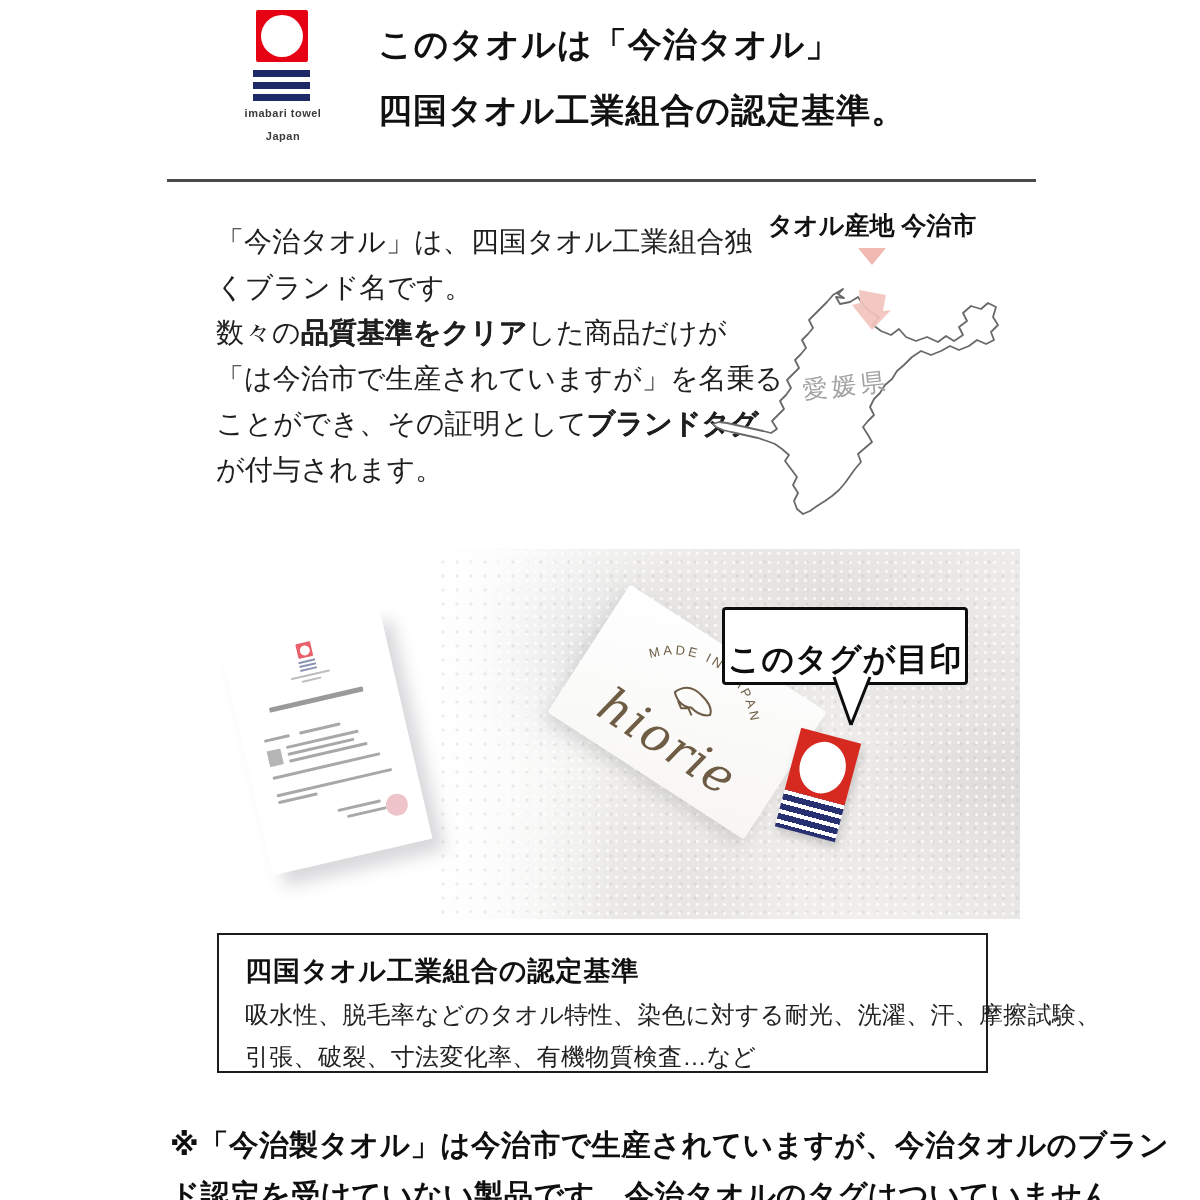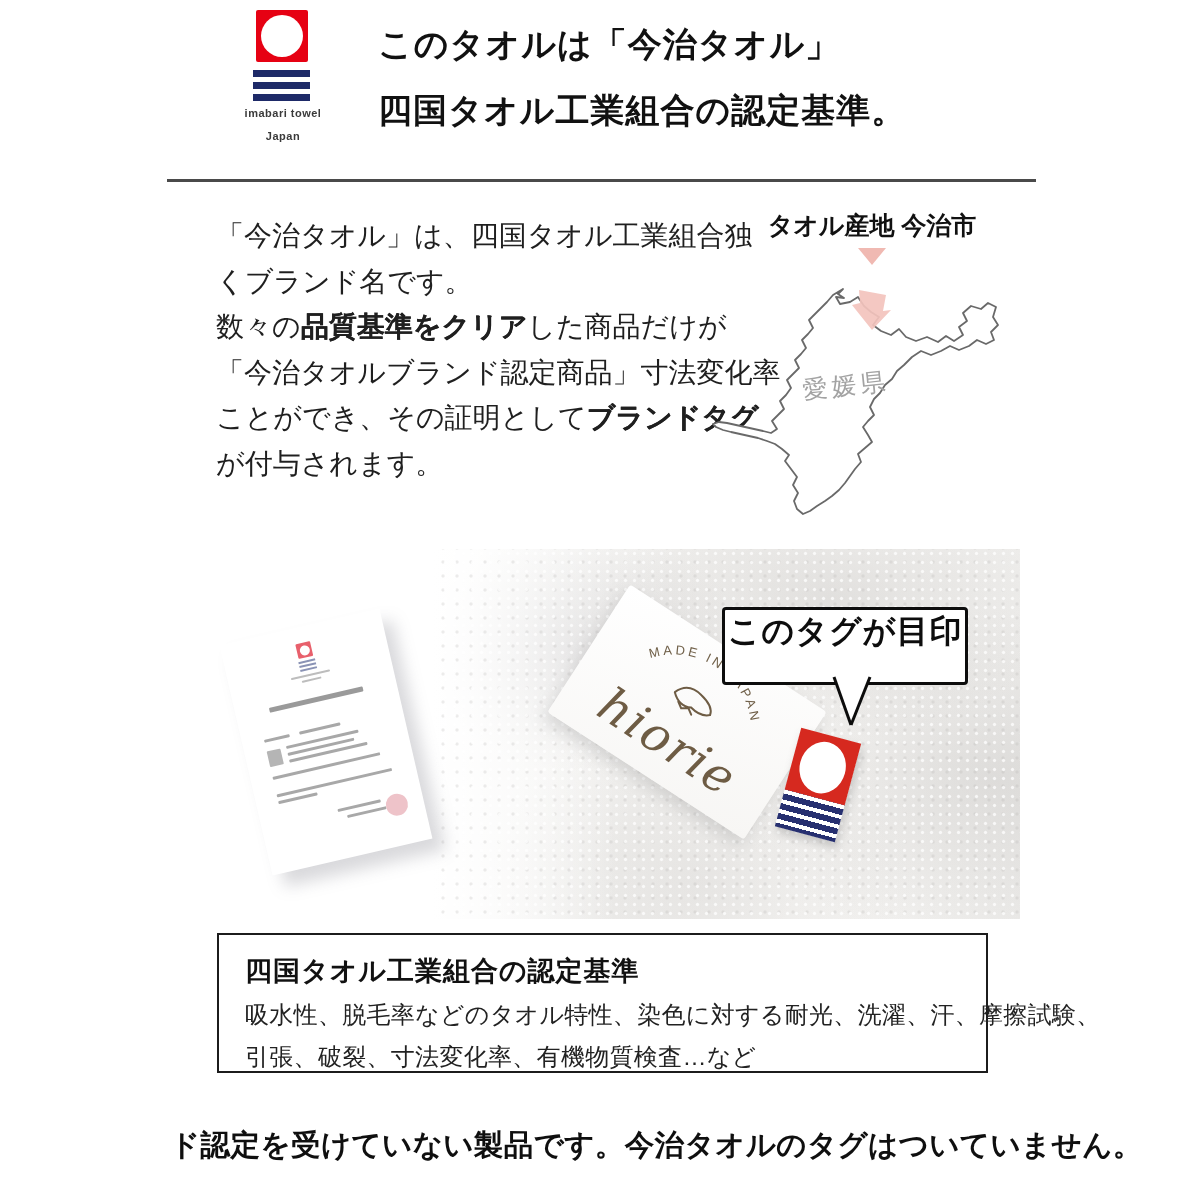--- a/index.html
+++ b/index.html
@@ -10,21 +10,21 @@
   
   .logo-square{left:256px;top:10px;width:52px;height:52px;background:#e60113;border-radius:2px;}
   .logo-circle{left:5px;top:5px;width:42px;height:42px;background:#fff;border-radius:50%;position:absolute;}
   .logo-stripe{left:253px;width:57px;height:7px;background:#1e2a68;}
   .logo-text{left:203px;top:102px;width:160px;text-align:center;font-size:11px;font-weight:600;color:#3a3a3a;line-height:23px;letter-spacing:.5px;}
   .page-title{left:378px;top:12px;font-family:"Liberation Serif","DejaVu Serif",serif;
               font-size:34px;font-weight:700;line-height:66px;color:#111;letter-spacing:1px;white-space:nowrap;}
   .divider{left:167px;top:179px;width:869px;height:3px;background:#4a4a4a;}
 
   
-  .intro{left:216px;top:213px;width:470px;font-size:28px;line-height:45.5px;color:#1f1f1f;font-weight:500;}
+  .intro{left:216px;top:219px;width:470px;font-size:28px;line-height:45.5px;color:#1f1f1f;font-weight:500;}
   .intro .b{font-weight:900;text-shadow:.4px 0 currentColor;}
   .intro div{white-space:nowrap;}
 
   
   .map-label{left:740px;top:209px;width:264px;text-align:center;font-size:25px;font-weight:800;color:#111;white-space:nowrap;}
   .map-marker{left:858px;top:248px;width:0;height:0;border-left:14px solid transparent;
               border-right:14px solid transparent;border-top:17px solid #f0b9b2;}
   .map-svg{left:700px;top:260px;}
 
   
@@ -58,21 +58,21 @@
   
   .tag{left:787px;top:734px;width:62px;height:102px;transform:rotate(15deg);z-index:4;
        box-shadow:3px 5px 8px rgba(110,110,110,.3);}
   .tag-red{position:absolute;left:0;top:0;width:62px;height:64px;background:#d6291f;}
   .tag-sun{position:absolute;left:8px;top:7px;width:46px;height:52px;background:#fff;border-radius:50%;}
   .tag-stripes{position:absolute;left:0;top:64px;width:62px;height:38px;background:
        repeating-linear-gradient(180deg,#ffffff 0 4px,#273070 4px 10px);}
 
   
   .bubble{left:722px;top:607px;width:240px;height:72px;background:#fff;border:3px solid #0d0d0d;
-          border-radius:4px;z-index:5;display:flex;align-items:flex-start;justify-content:center;
+          border-radius:4px;z-index:5;display:flex;align-items:flex-end;justify-content:center;
           font-size:32px;font-weight:900;letter-spacing:1px;color:#0d0d0d;white-space:nowrap;}
   .tail{left:818px;top:675px;z-index:6;}
 
   
   .criteria{left:217px;top:933px;width:771px;height:140px;border:2.5px solid #1c1c1c;background:#fff;box-sizing:border-box;}
   .criteria-title{position:absolute;left:26px;top:18px;font-size:27px;font-weight:800;letter-spacing:1px;color:#111;white-space:nowrap;}
   .criteria-line{position:absolute;left:26px;font-size:24px;font-weight:500;color:#222;letter-spacing:.3px;white-space:nowrap;}
 
   
   .footnote{left:170px;top:1120px;font-size:29.5px;font-weight:800;line-height:50px;color:#0f0f0f;letter-spacing:.4px;}
@@ -94,21 +94,21 @@
 <div class="abs page-title">
   <div>このタオルは「今治タオル」</div>
   <div>四国タオル工業組合の認定基準。</div>
 </div>
 <div class="abs divider"></div>
 
 <div class="abs intro">
   <div><span>「今治タオル」は、四国タオル工業組合独</span><span class="b"></span><span></span></div>
   <div><span>くブランド名です。</span><span class="b"></span><span></span></div>
   <div><span>数々の</span><span class="b">品質基準をクリア</span><span>した商品だけが</span></div>
-  <div><span>「今治タオルブランド認定商品」寸法変化率</span><span class="b"></span><span></span></div>
+  <div><span>「は今治市で生産されていますが」を名乗る</span><span class="b"></span><span></span></div>
   <div><span>ことができ、その証明として</span><span class="b">ブランドタグ</span><span></span></div>
   <div><span>が付与されます。</span><span class="b"></span><span></span></div>
 </div>
 
 <div class="abs map-label">タオル産地 今治市</div>
 <div class="abs map-marker"></div>
 <svg class="abs map-svg" width="312" height="290" viewBox="0 0 312 290">
   <path d="M143,29 L138,34 L144,38 L136,37 L140,44 L150,42 L158,37 L164,46 L171,52 L179,57 L173,65 L181,71 L191,75 L199,69 L206,77 L216,81 L227,77 L238,82 L246,76 L254,81 L263,75 L259,67 L267,61 L263,53 L271,46 L281,49 L288,43 L296,47 L293,57 L298,65 L291,72 L294,80 L286,84 L277,80 L269,86 L259,90 L250,86 L241,91 L231,95 L221,91 L212,97 L204,105 L197,111 L192,119 L185,125 L180,133 L174,139 L170,147 L174,155 L168,161 L163,167 L168,175 L172,182 L165,188 L158,194 L161,202 L155,209 L150,216 L145,223 L139,230 L132,236 L125,241 L117,246 L110,251 L103,254 L97,249 L94,241 L98,233 L93,225 L97,217 L91,209 L85,201 L89,195 L82,189 L75,184 L67,181 L58,178 L49,176 L40,174 L31,172 L23,170 L16,167 L13,164 L19,162 L27,163 L36,165 L45,167 L54,169 L63,171 L71,173 L77,169 L72,161 L78,155 L84,149 L80,141 L86,135 L91,128 L87,120 L93,114 L99,108 L95,100 L101,94 L106,88 L102,80 L108,74 L113,68 L109,60 L115,54 L121,48 L127,42 L133,35 Z" fill="#ffffff" stroke="#696969" stroke-width="1.8" stroke-linejoin="round"></path>
   <path d="M159,30 L186,35 L183,51 L191,50 L172,70 L152,45 L160,43 Z" fill="#f3c3bd" opacity="0.92"></path>
   <text x="146" y="134" text-anchor="middle" font-size="25" letter-spacing="4" fill="#a3a3a3" transform="rotate(-6 146 127)">愛媛県</text>
@@ -170,14 +170,15 @@
   </svg>
 </div>
 
 <div class="abs criteria">
   <div class="criteria-title">四国タオル工業組合の認定基準</div>
   <div class="criteria-line" style="top:64px">吸水性、脱毛率などのタオル特性、染色に対する耐光、洗濯、汗、摩擦試験、</div>
   <div class="criteria-line" style="top:106px">引張、破裂、寸法変化率、有機物質検査…など</div>
 </div>
 
 <div class="abs footnote">
+  <div>※「今治製タオル」は今治市で生産されていますが、今治タオルのブラン</div>
   <div>ド認定を受けていない製品です。今治タオルのタグはついていません。</div>
 </div>
 
 </body></html>

